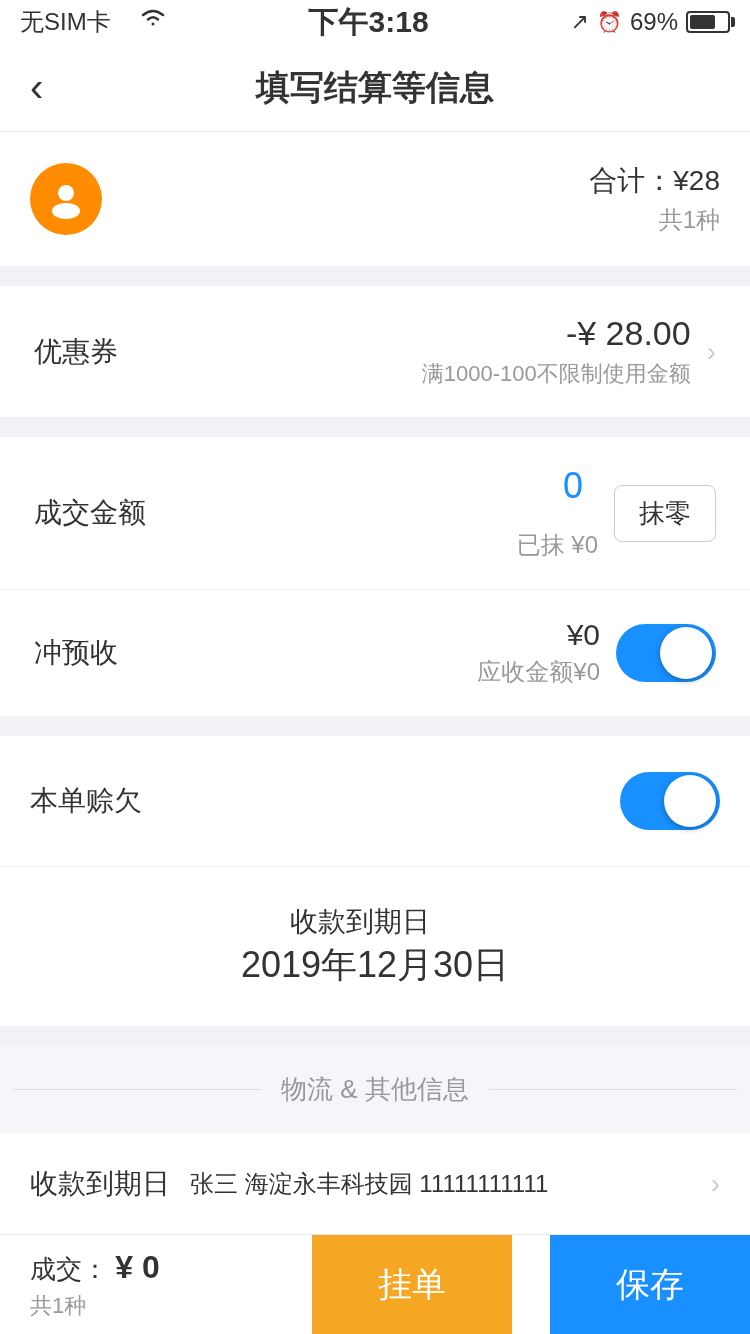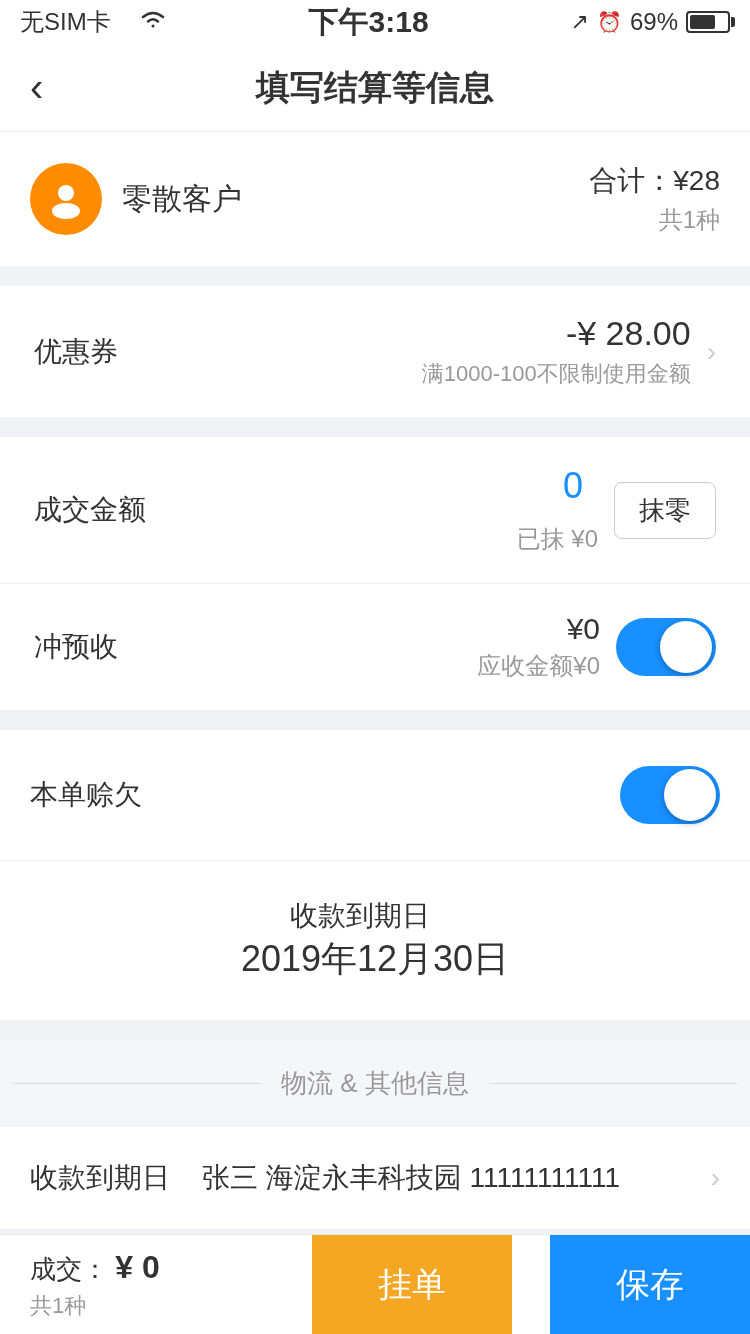--- a/index.html
+++ b/index.html
@@ -19,21 +19,21 @@
       width: 750px;
       height: 44px;
       background: #fff;
       display: flex;
       align-items: center;
       justify-content: space-between;
       padding: 0 20px;
       font-size: 24px;
       color: #333;
     }
-    .status-left { display: flex; align-items: center; gap: 28px; }
+    .status-left { display: flex; align-items: flex-start; gap: 28px; }
     .status-center { font-size: 30px; font-weight: 600; }
     .status-right { display: flex; align-items: center; gap: 8px; font-size: 24px; }
     .battery-icon {
       width: 44px; height: 22px; border: 2px solid #333; border-radius: 4px; position: relative; display: inline-flex; align-items: center; padding: 2px;
     }
     .battery-icon::after {
       content: ''; position: absolute; right: -7px; top: 50%; transform: translateY(-50%);
       width: 4px; height: 10px; background: #333; border-radius: 0 2px 2px 0;
     }
     .battery-fill { height: 100%; width: 69%; background: #333; border-radius: 2px; }
@@ -125,21 +125,21 @@
     .round-btn {
       border: 1px solid #ccc;
       border-radius: 8px;
       padding: 10px 24px;
       font-size: 26px;
       color: #333;
       background: #fff;
       cursor: pointer;
     }
     .amount-col { text-align: right; }
-    .amount-sub { font-size: 24px; color: #999; margin-top: 16px; }
+    .amount-sub { font-size: 24px; color: #999; margin-top: 22px; }
 
     
     .toggle-switch {
       width: 100px;
       height: 58px;
       border-radius: 29px;
       background: #1890ff;
       position: relative;
       cursor: pointer;
       display: inline-block;
@@ -195,21 +195,21 @@
 
     
     .address-row {
       display: flex;
       align-items: center;
       justify-content: space-between;
       padding: 32px 30px;
       background: #fff;
     }
     .address-label { font-size: 28px; color: #333; min-width: 100px; }
-    .address-value { font-size: 28px; color: #333; flex: 1; margin-left: 32px; }
+    .address-value { font-size: 24px; color: #333; flex: 1; margin-left: 20px; }
     .address-chevron { font-size: 28px; color: #ccc; }
 
     
     .bottom-bar {
       position: fixed;
       bottom: 0;
       left: 0;
       width: 750px;
       height: 100px;
       background: #fff;
@@ -286,21 +286,20 @@
 
   <div class="section">
     <div class="customer-row">
       <div class="customer-left">
         <div class="customer-avatar">
           <svg width="40" height="40" viewBox="0 0 40 40" fill="white">
             <circle cx="20" cy="14" r="8"></circle>
             <ellipse cx="20" cy="32" rx="14" ry="8"></ellipse>
           </svg>
         </div>
-        <span class="customer-name">零散客户</span>
       </div>
       <div class="customer-right">
         <div class="customer-total">合计：¥28</div>
         <div class="customer-count">共1种</div>
       </div>
     </div>
   </div>
 
   <div class="section">
     <div class="row-item" style="border-top:none;">

